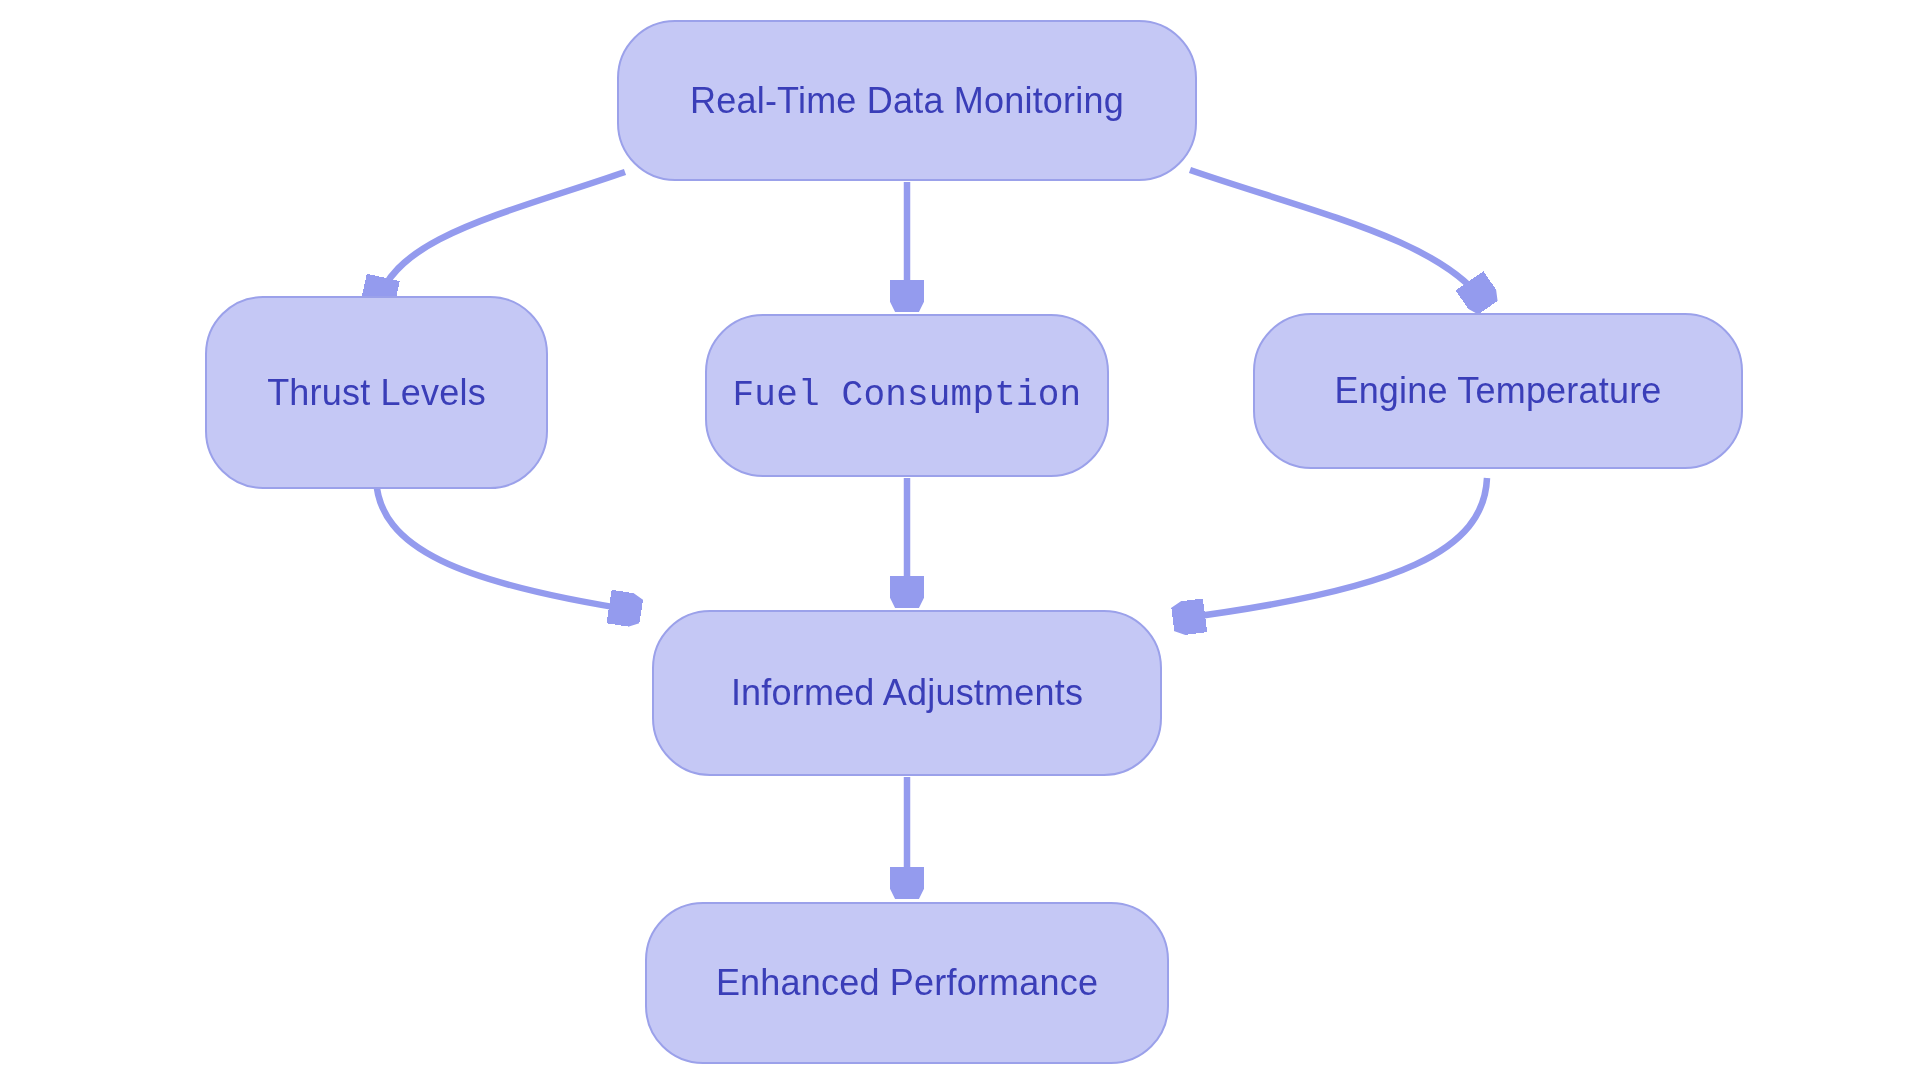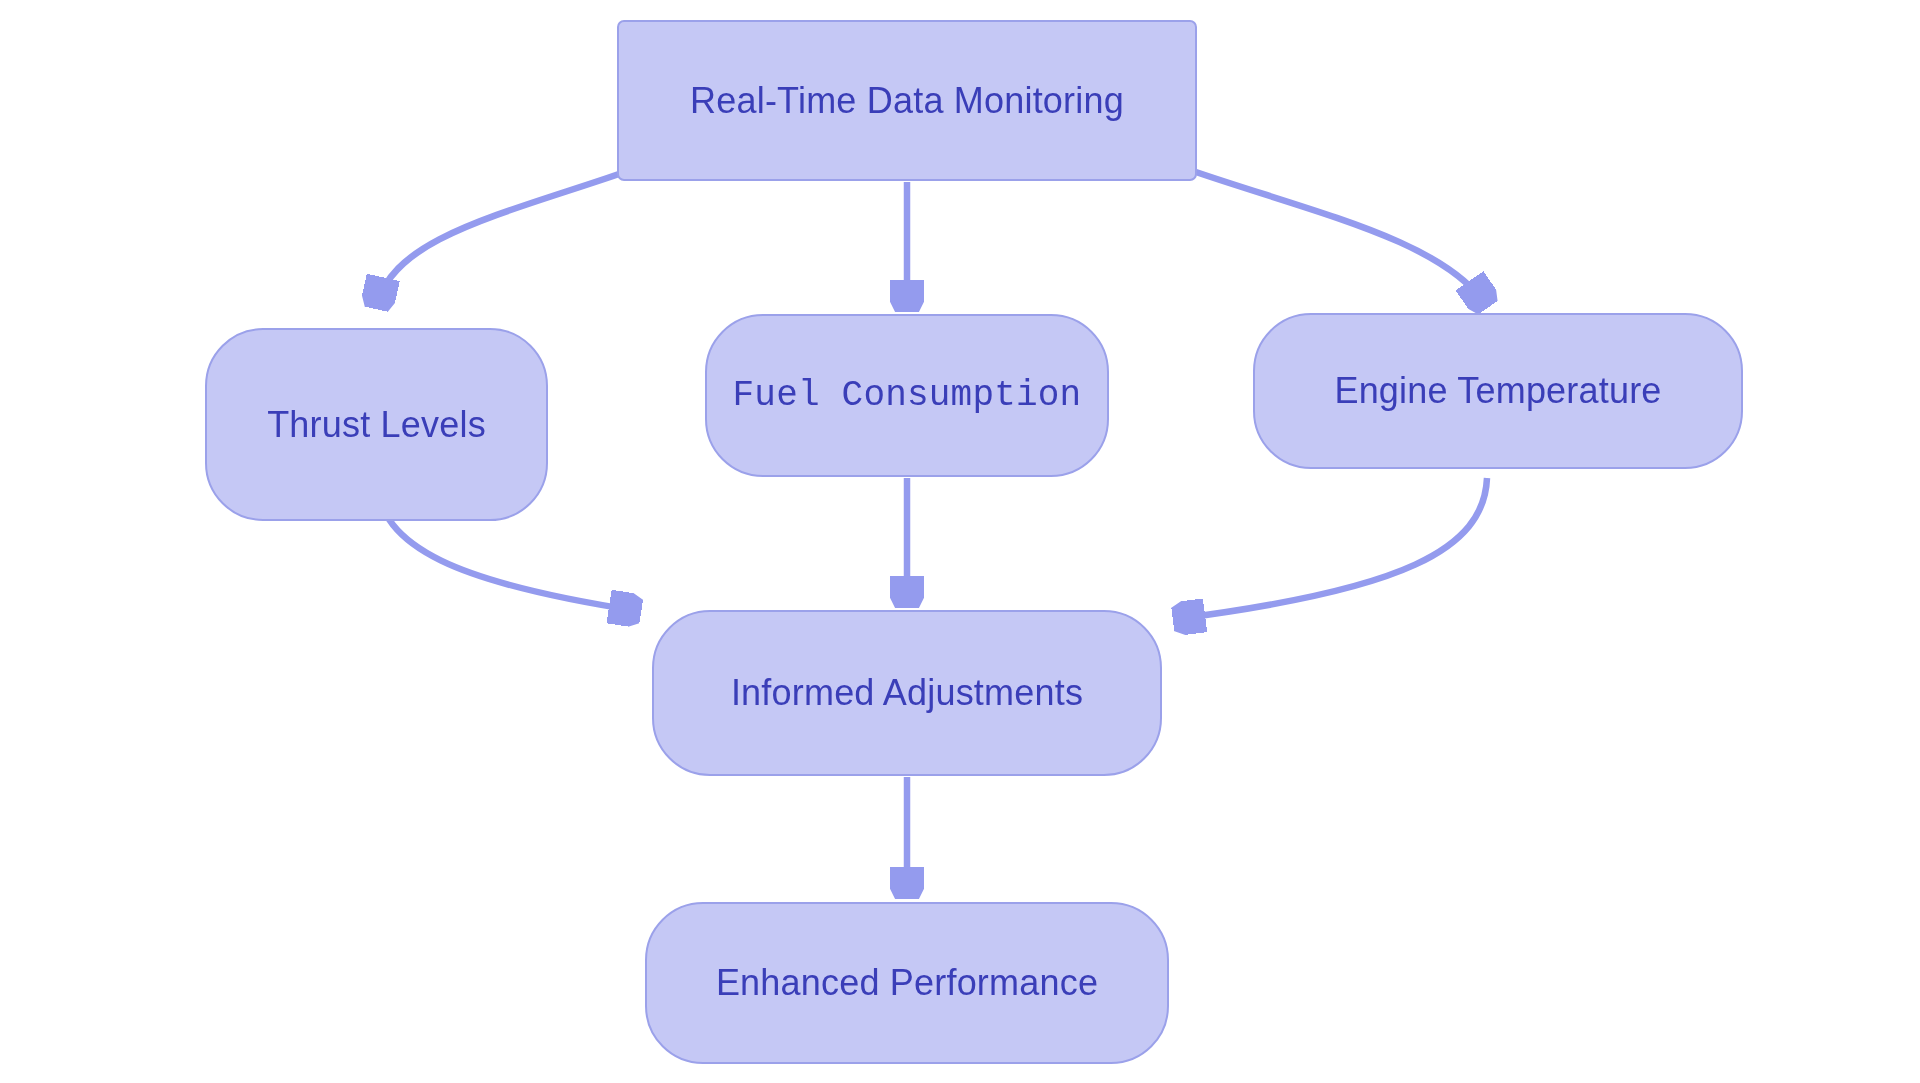--- a/index.html
+++ b/index.html
@@ -59,25 +59,25 @@
     </defs>
     <path d="M 625 172 C 500 215, 392 238, 377 306" marker-end="url(#arrowhead)"></path>
     <path d="M 907 182 L 907 309" marker-end="url(#arrowhead)"></path>
     <path d="M 1190 170 C 1315 213, 1442 240, 1486 305" marker-end="url(#arrowhead)"></path>
     <path d="M 376 479 C 379 548, 458 583, 638 611" marker-end="url(#arrowhead)"></path>
     <path d="M 907 478 L 907 605" marker-end="url(#arrowhead)"></path>
     <path d="M 1487 478 C 1484 550, 1402 590, 1176 619" marker-end="url(#arrowhead)"></path>
     <path d="M 907 777 L 907 896" marker-end="url(#arrowhead)"></path>
   </svg>
 
-  <div class="node" style="left:617px; top:20px; width:580px; height:161px;border-radius:7px;">
+  <div class="node" style="left:617px; top:20px; width:580px; height:161px;">
     <span class="label">Real-Time Data Monitoring</span>
   </div>
 
-  <div class="node" style="left:205px; top:328px; width:343px; height:193px;">
+  <div class="node" style="left:205px; top:296px; width:343px; height:193px;">
     <span class="label">Thrust Levels</span>
   </div>
 
   <div class="node" style="left:705px; top:314px; width:404px; height:163px;font-family:Liberation Mono, monospace;">
     <span class="label">Fuel Consumption</span>
   </div>
 
   <div class="node" style="left:1253px; top:313px; width:490px; height:156px;">
     <span class="label">Engine Temperature</span>
   </div>

